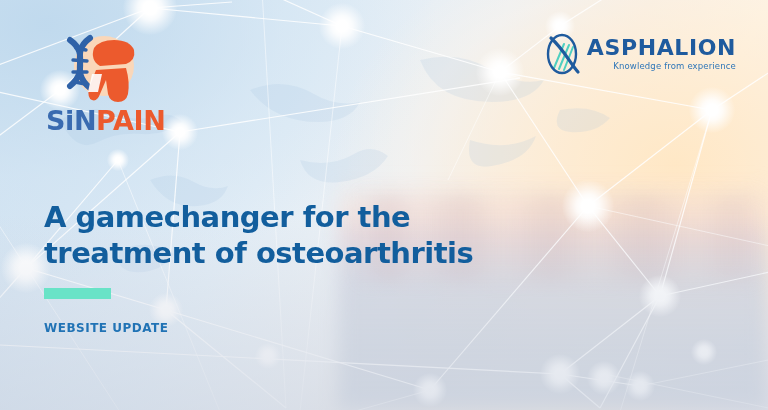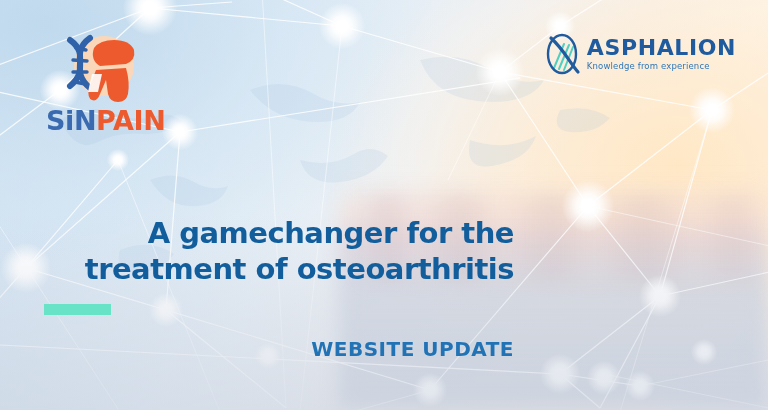--- a/index.html
+++ b/index.html
@@ -173,21 +173,21 @@
     right: 32px;
     top: 32px;
     display: flex;
     align-items: center;
     gap: 3px;
   }
   .asph-mark { flex: 0 0 auto; }
   .asph-text-wrap {
     display: flex;
     flex-direction: column;
-    align-items: flex-start;
+    align-items: flex-end;
     line-height: 1;
   }
   .asph-name {
     font-family: "DejaVu Sans", sans-serif;
     font-size: 22px;
     font-weight: bold;
     letter-spacing: 0.6px;
     color: #1f5b9e;
     white-space: nowrap;
   }
@@ -198,44 +198,43 @@
     font-weight: 500;
     letter-spacing: 0.15px;
     color: #2e76b8;
     white-space: nowrap;
   }
 
   
   .content {
     position: absolute;
     left: 44px;
-    top: 216px;
+    top: 200px;
     width: 470px;
-    text-align: right;
   }
   .headline {
     margin: 0;
     font-family: "DejaVu Sans", sans-serif;
     font-size: 29px;
     font-weight: bold;
     line-height: 1.24;
     letter-spacing: -0.5px;
     color: #125e9d;
     white-space: pre-line;
   }
   .accent-bar {
     margin-top: 16px;
     width: 67px;
     height: 11px;
     background: #69e3c7;
   }
   .kicker {
     margin-top: 22px;
     font-family: "DejaVu Sans", sans-serif;
-    font-size: 20px;
+    font-size: 12px;
     font-weight: 600;
     letter-spacing: 0.5px;
     color: #2173b5;
     white-space: nowrap;
   }
 </style>
 </head>
 <body>
 
 <div class="banner">

